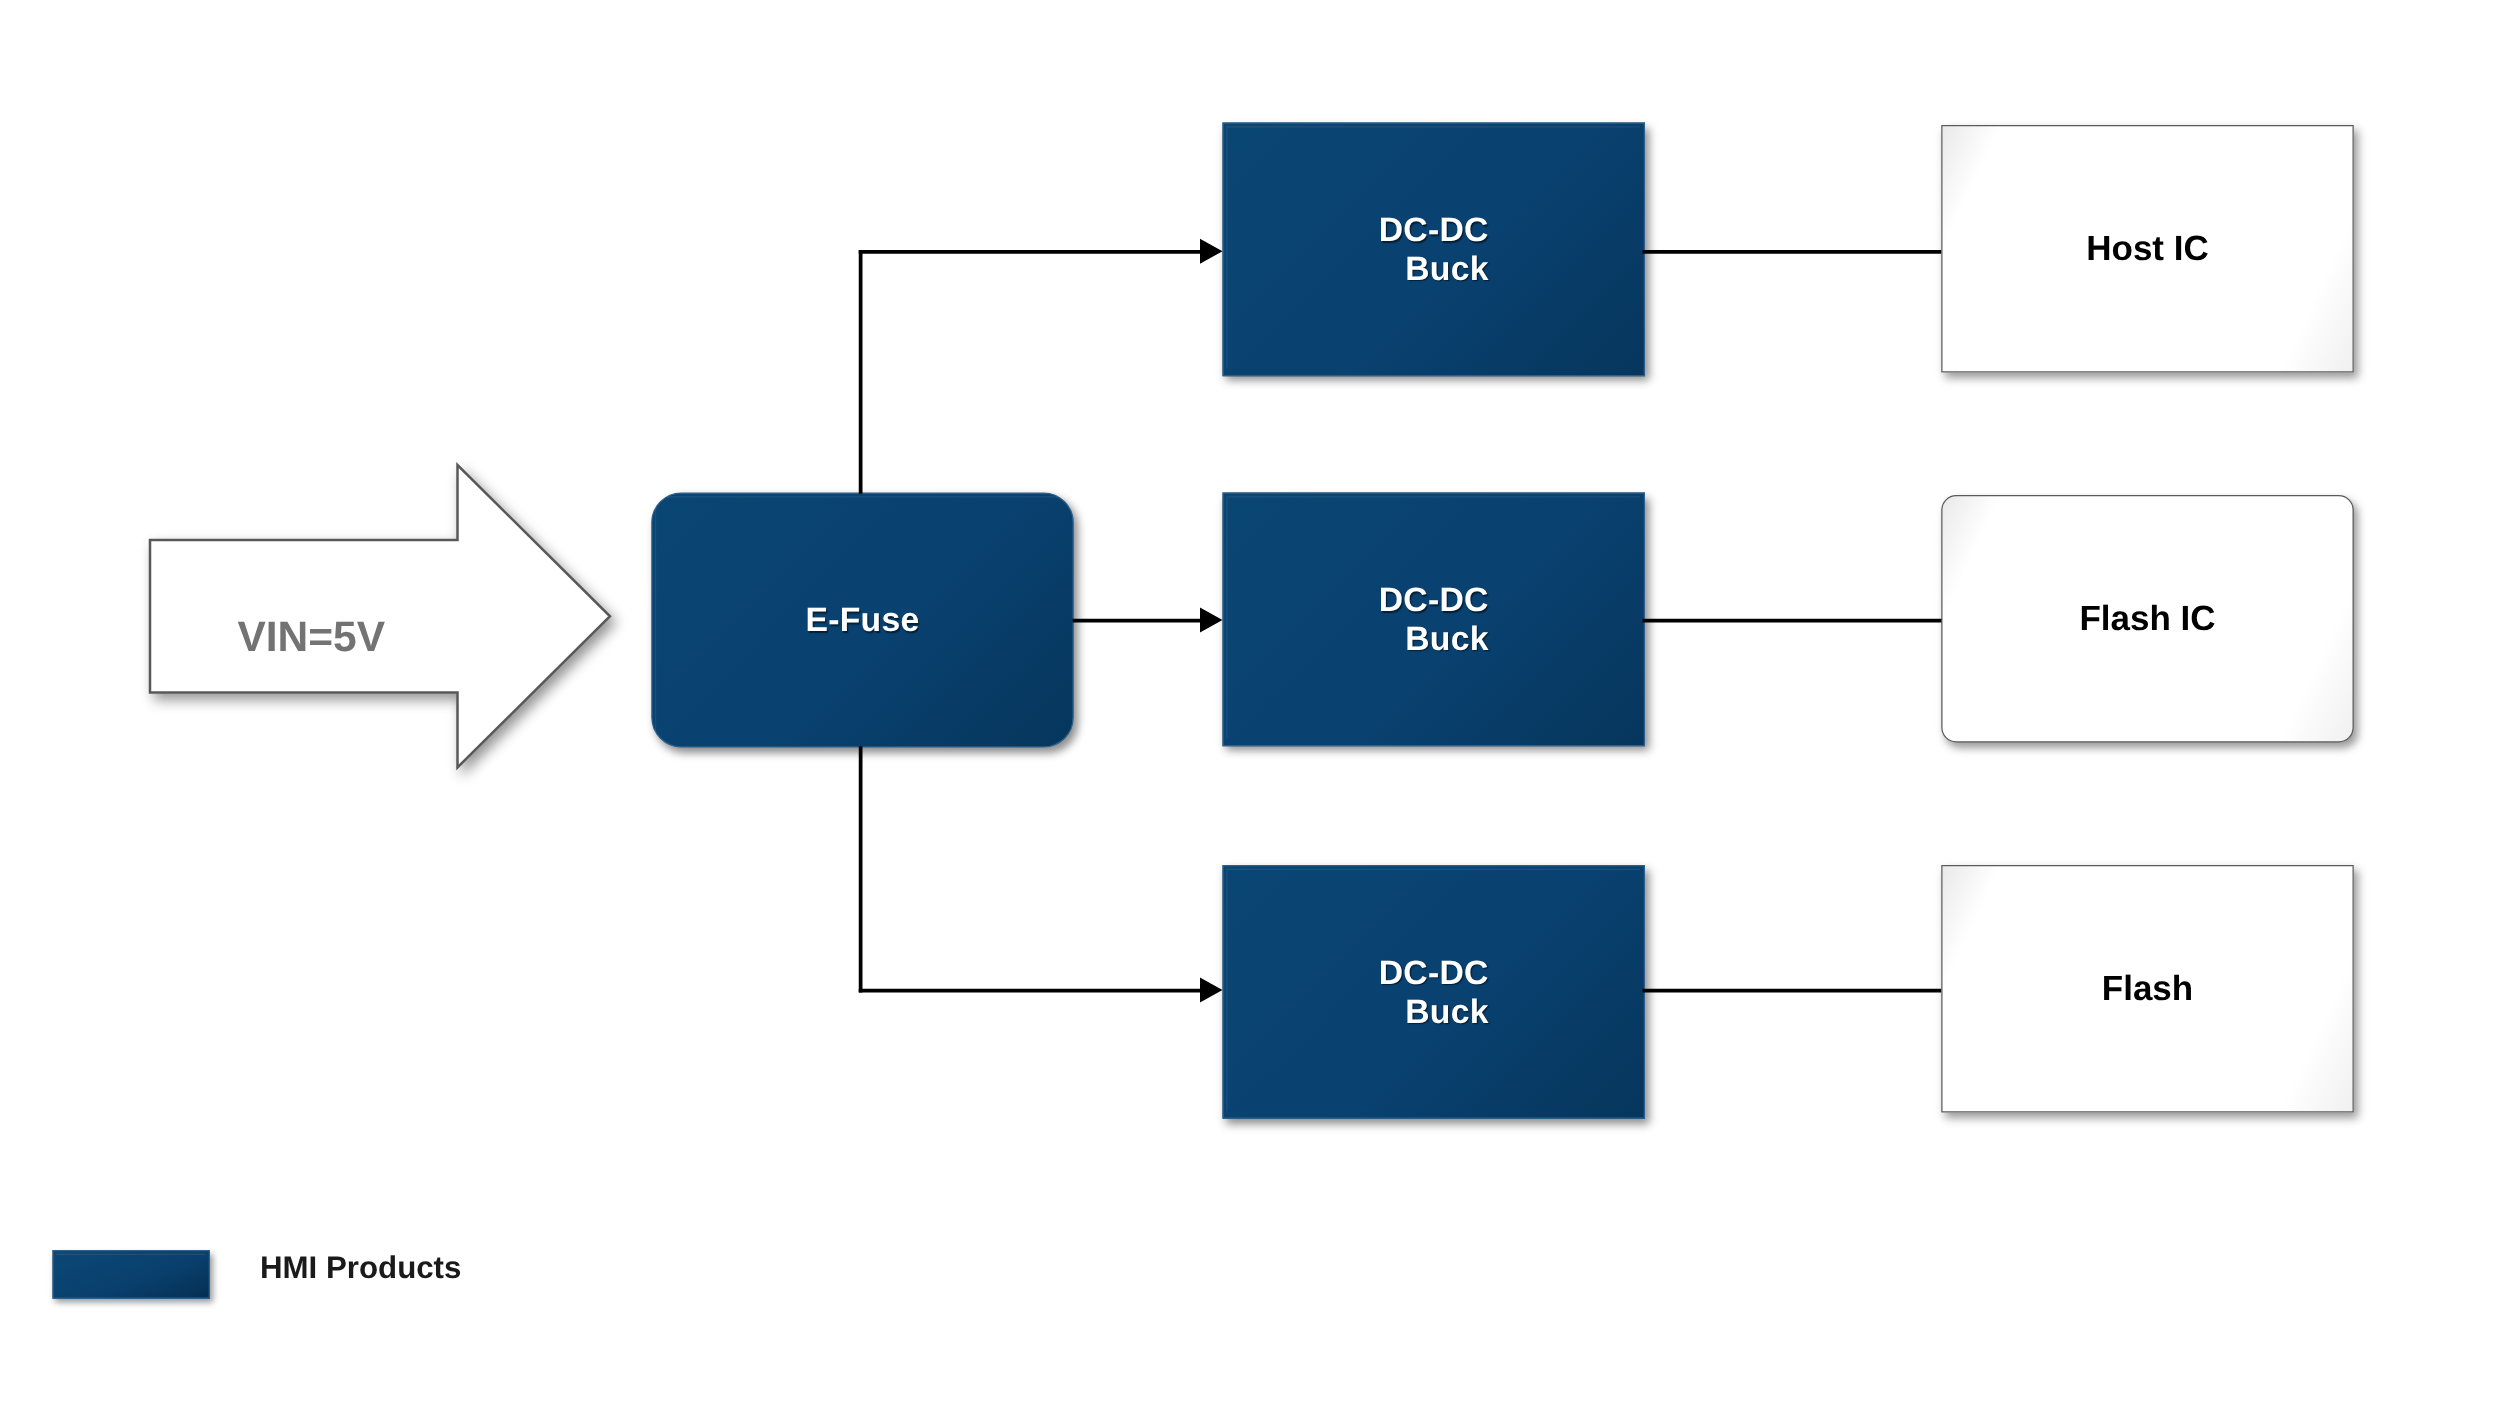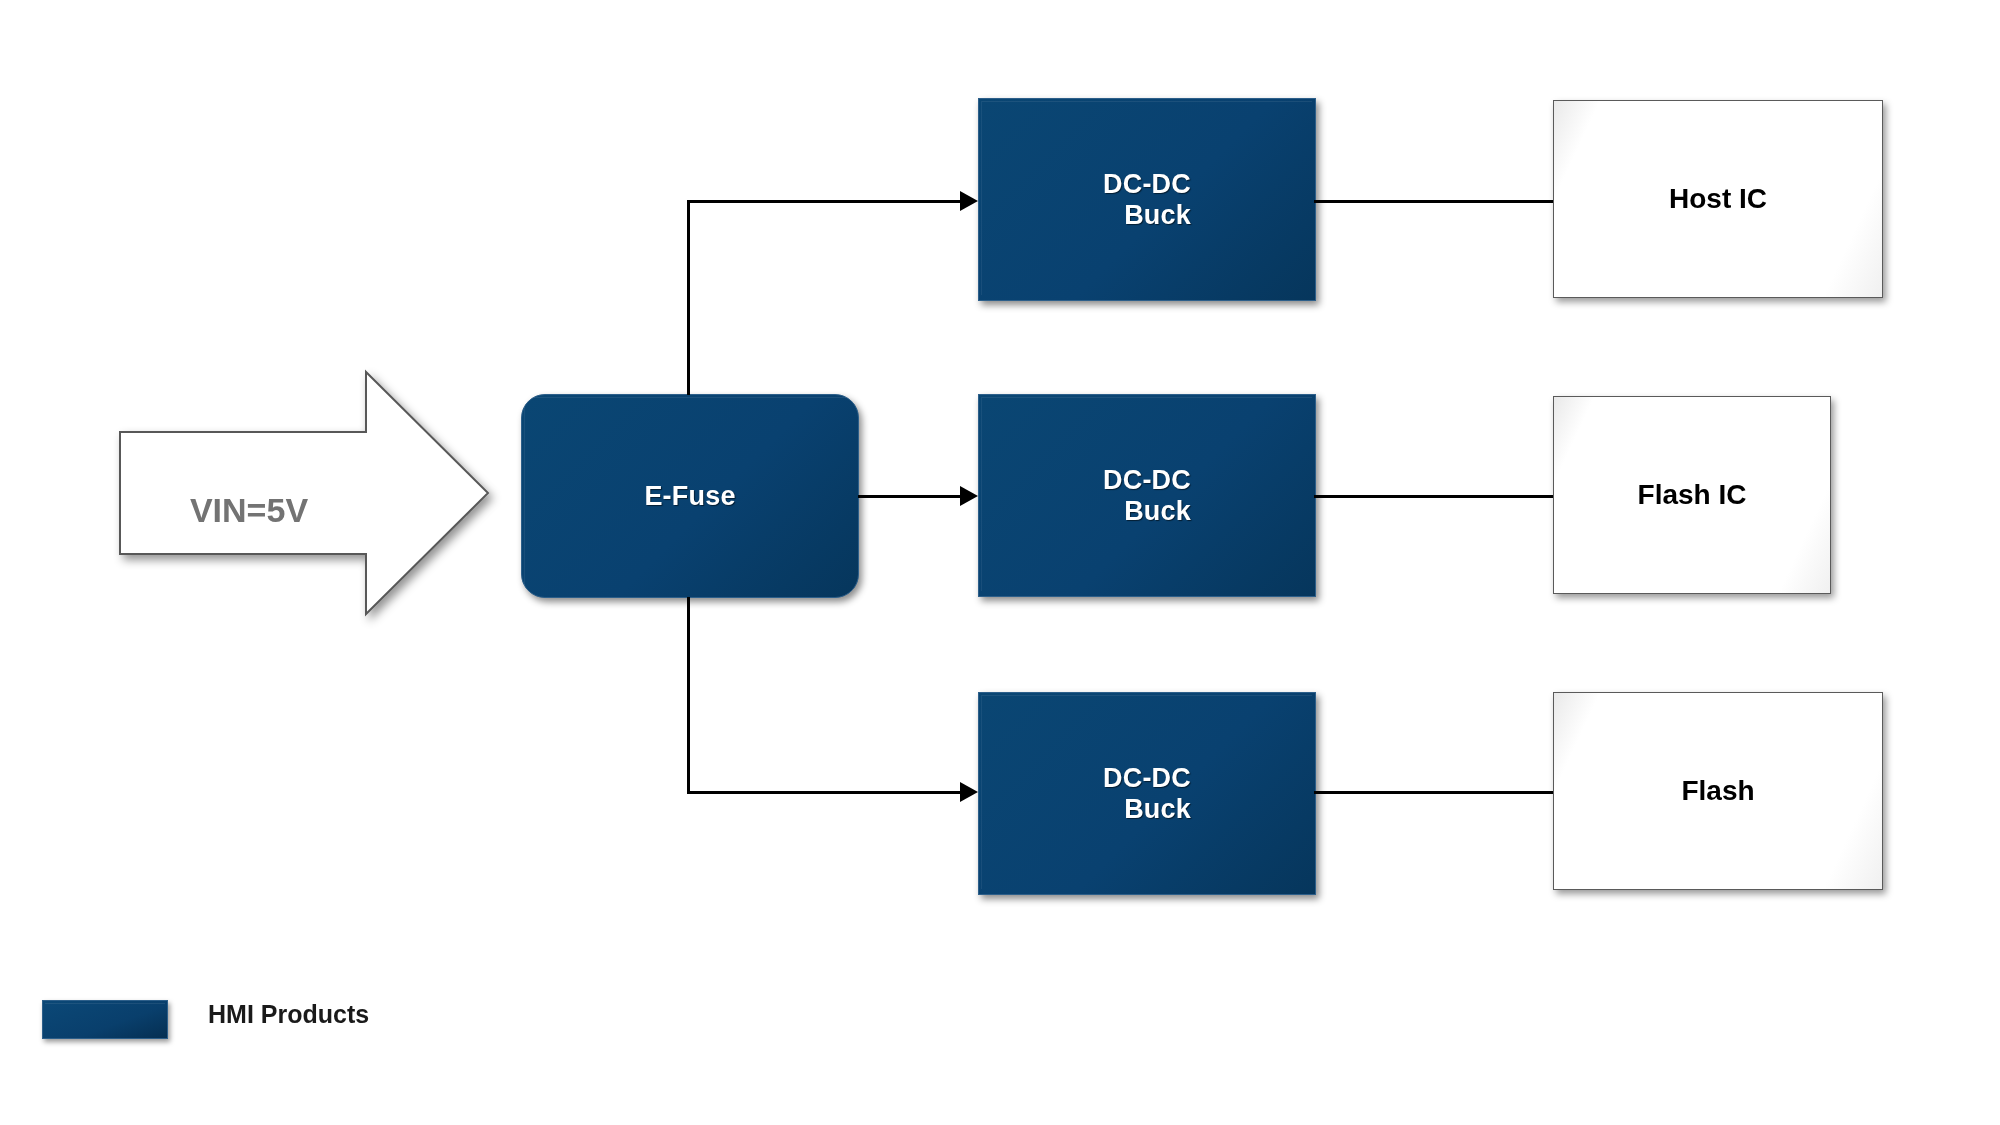--- a/index.html
+++ b/index.html
@@ -195,21 +195,21 @@
   </div>
 
   <div class="wire wire-h" style="left:1314px; top:200px; width:240px;"></div>
   <div class="wire wire-h" style="left:1314px; top:495px; width:240px;"></div>
   <div class="wire wire-h" style="left:1314px; top:791px; width:240px;"></div>
 
   <div class="node white-box" style="left:1553px; top:100px; width:330px; height:198px;">
     <span>Host IC</span>
   </div>
 
-  <div class="node white-box" style="left:1553px; top:396px; width:278px; height:198px;">
+  <div class="node white-box" style="left:1553px; top:396px; width:330px; height:198px;border-radius:12px;">
     <span>Flash IC</span>
   </div>
 
   <div class="node white-box" style="left:1553px; top:692px; width:330px; height:198px;">
     <span>Flash</span>
   </div>
 
   <div id="legend">
     <div class="swatch">
       <span class="inner-bevel"></span>

